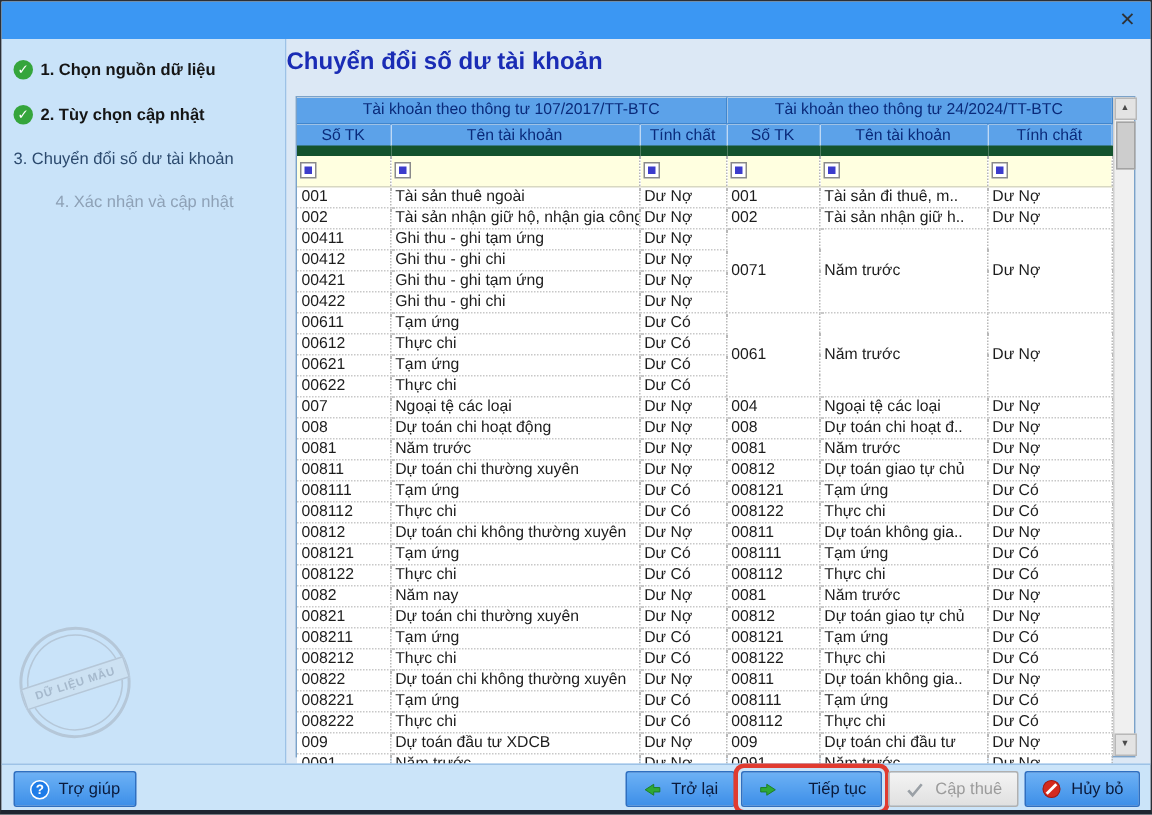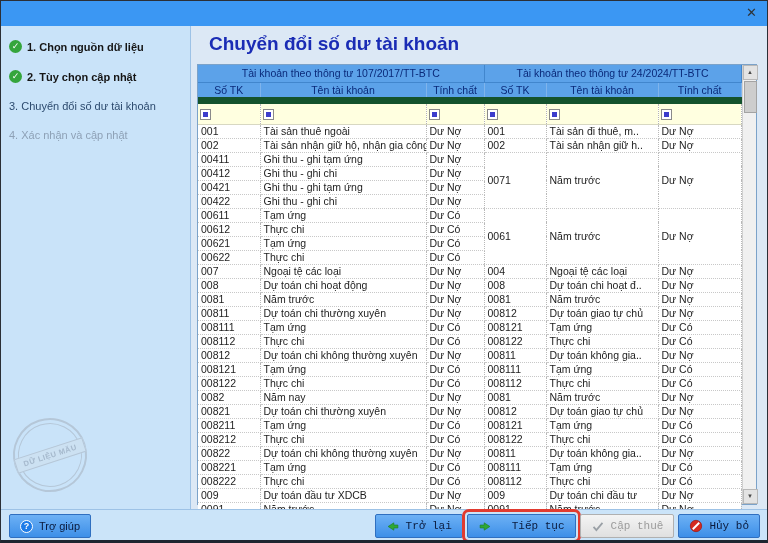--- a/index.html
+++ b/index.html
@@ -17,40 +17,40 @@
     padding:0 8px; font-size:11.5px;
   }
   .close-x { position:absolute; right:10px; top:4px; color:#2e3338; font-size:13px; font-weight:bold; cursor:pointer; }
   
   .sidebar {
     position:absolute; left:0; top:25px; width:190px; height:483px;
     background:#c9e3f9; border-right:1px solid #9dc2e6; padding:14px 10px 0 8px;
   }
   .step { display:flex; align-items:center; gap:5px; margin-bottom:17px; font-size:11px; color:#2c4a6e; }
   .step.done { font-weight:bold; color:#151515; }
-  .step.pending { color:#8ea1b6; }
+  .step.pending { color:#8ea1b6;margin-left:28px; }
   .chk {
     width:13px; height:13px; border-radius:50%; background:#35a53c; color:#fff;
     font-size:9px; line-height:13px; text-align:center; flex:0 0 13px;
   }
   .watermark {
     position:absolute; left:12px; top:392px; width:74px; height:74px;
     border:2px solid #a9b6c4; border-radius:50%; opacity:.62; transform:rotate(-18deg);
     display:flex; align-items:center; justify-content:center;
   }
   .watermark::before {
     content:""; position:absolute; inset:3px; border:1px solid #a9b6c4; border-radius:50%;
   }
   .wm-band {
     position:relative; border:1px solid #a9b6c4; background:#cfe0ef; color:#90a0b2;
     font-size:7.5px; font-weight:bold; padding:2px 7px; white-space:nowrap; letter-spacing:.5px;
   }
   
   .main { position:absolute; left:190px; top:25px; width:578px; height:483px; background:#dce8f5; }
-  .page-title { position:absolute; left:18px; top:7px; font-size:19px; font-weight:bold; color:#1a2cb5; }
+  .page-title { position:absolute; left:0; top:7px; font-size:16px; font-weight:bold; color:#1a2cb5; }
   .grid-wrap {
     position:absolute; left:6px; top:38px; width:560px; height:441px;
     border:1px solid #7ba2c9; background:#fff; display:flex;justify-content:space-between;
   }
   table { border-collapse:collapse; table-layout:fixed; width:543px; }
   th, td { overflow:hidden; white-space:nowrap; }
   .ghead th {
     height:17px; background:#5ca2e9; color:#0a2a7a; font-weight:normal; font-size:10.5px;
     border-bottom:1px solid #4186cd; border-right:1px solid #4186cd;
   }
@@ -84,21 +84,21 @@
     background:#cbe4f9; border-top:1px solid #9dc2e6;
   }
   .btn {
     height:24px; padding:0 10px; display:inline-flex; align-items:center; gap:6px;
     background:linear-gradient(#6db1f5,#3d8fe8); border:1px solid #2f6fc0; border-radius:2px;
     font-size:11px; color:#0a1a3c; cursor:pointer; font-family:inherit;
   }
   .btn:disabled { background:linear-gradient(#f4f4f4,#e0e0e0); border-color:#b0b0b0; color:#9b9b9b; cursor:default; }
   .btn svg { flex:0 0 auto; }
   .help-btn { position:absolute; left:8px; top:4px; }
-  .btn-row { position:absolute; right:7px; top:4px; display:flex; gap:4px;font-family:Liberation Mono, monospace; }
+  .btn-row { position:absolute; right:7px; top:4px; display:flex; gap:4px; }
   .annotated { outline:3px solid #e13b30; outline-offset:2px;gap:20px; }
   .q-icon {
     width:13px; height:13px; border-radius:50%; background:#1e7ce8; border:1px solid #fff;
     color:#fff; font-size:9px; font-weight:bold; display:flex; align-items:center; justify-content:center;
   }
 </style>
 </head>
 <body>
 
 <div id="window">

